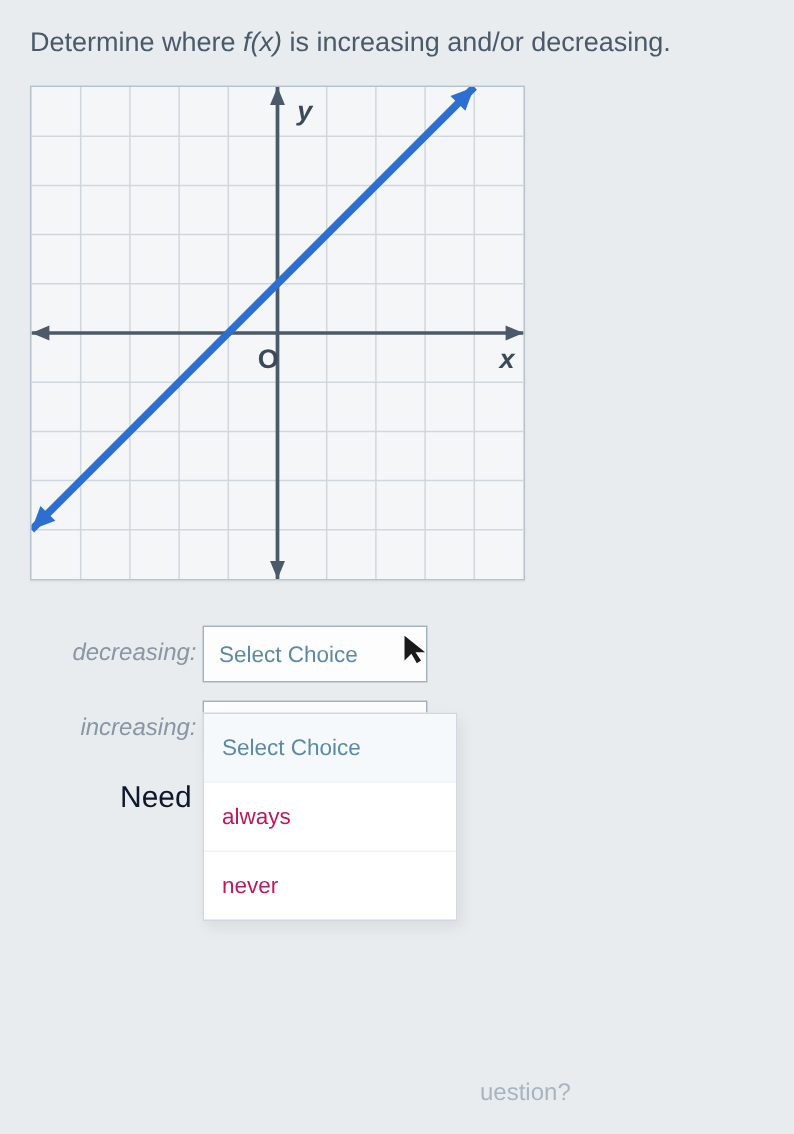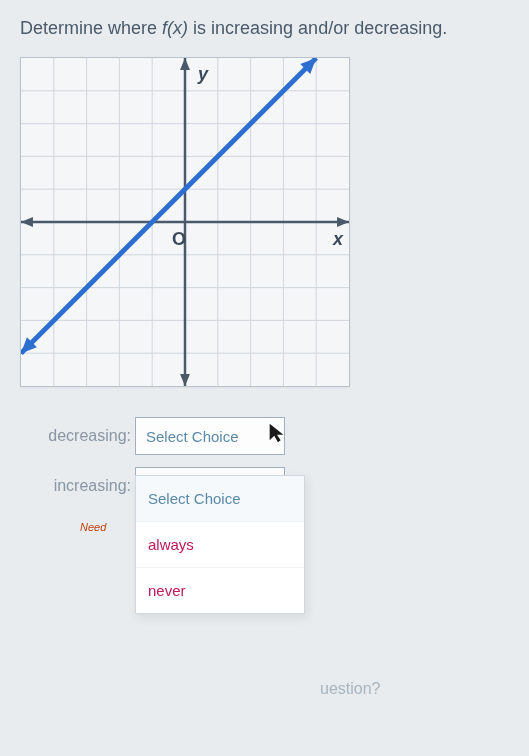--- a/index.html
+++ b/index.html
@@ -49,20 +49,21 @@
       color: #3a4a5a;
     }
     .selectors { margin-top: 20px; }
     .row { display: flex; align-items: center; margin-bottom: 12px; }
     .row-label {
       width: 115px;
       text-align: right;
       color: #8a96a3;
       font-size: 16px;
       padding-right: 4px;
+      font-style: italic;
     }
     .select-box {
       border: 1px solid #9fb1bf;
       background: #fdfdfd;
       height: 38px;
       display: flex; align-items: center;
       padding: 0 26px 0 10px;
       color: #5a8aa8;
       font-size: 15px;
       position: relative;
@@ -96,29 +97,28 @@
       color: #5a8aa8;
       font-weight: 500;
     }
     .bottom-row {
       display: flex;
       align-items: center;
       margin-top: 16px;
       padding-left: 30px;
     }
     .need-label {
-      color: #c2410c;
-      font-size: 11px;
+      color: #0f172a;
+      font-size: 20px;
       margin-left: 30px;
-      font-style: italic;
     }
     .suffix {
       position: absolute;
       left: 320px;
-      top: 680px;
+      top: 720px;
       color: #a8b4bf;
       font-size: 16px;
     }
   </style>
 </head>
 <body>
 
 <div class="question">
   <span>Determine where </span><span class="fx">f(x)</span><span> is increasing and/or decreasing.</span>
 </div>

